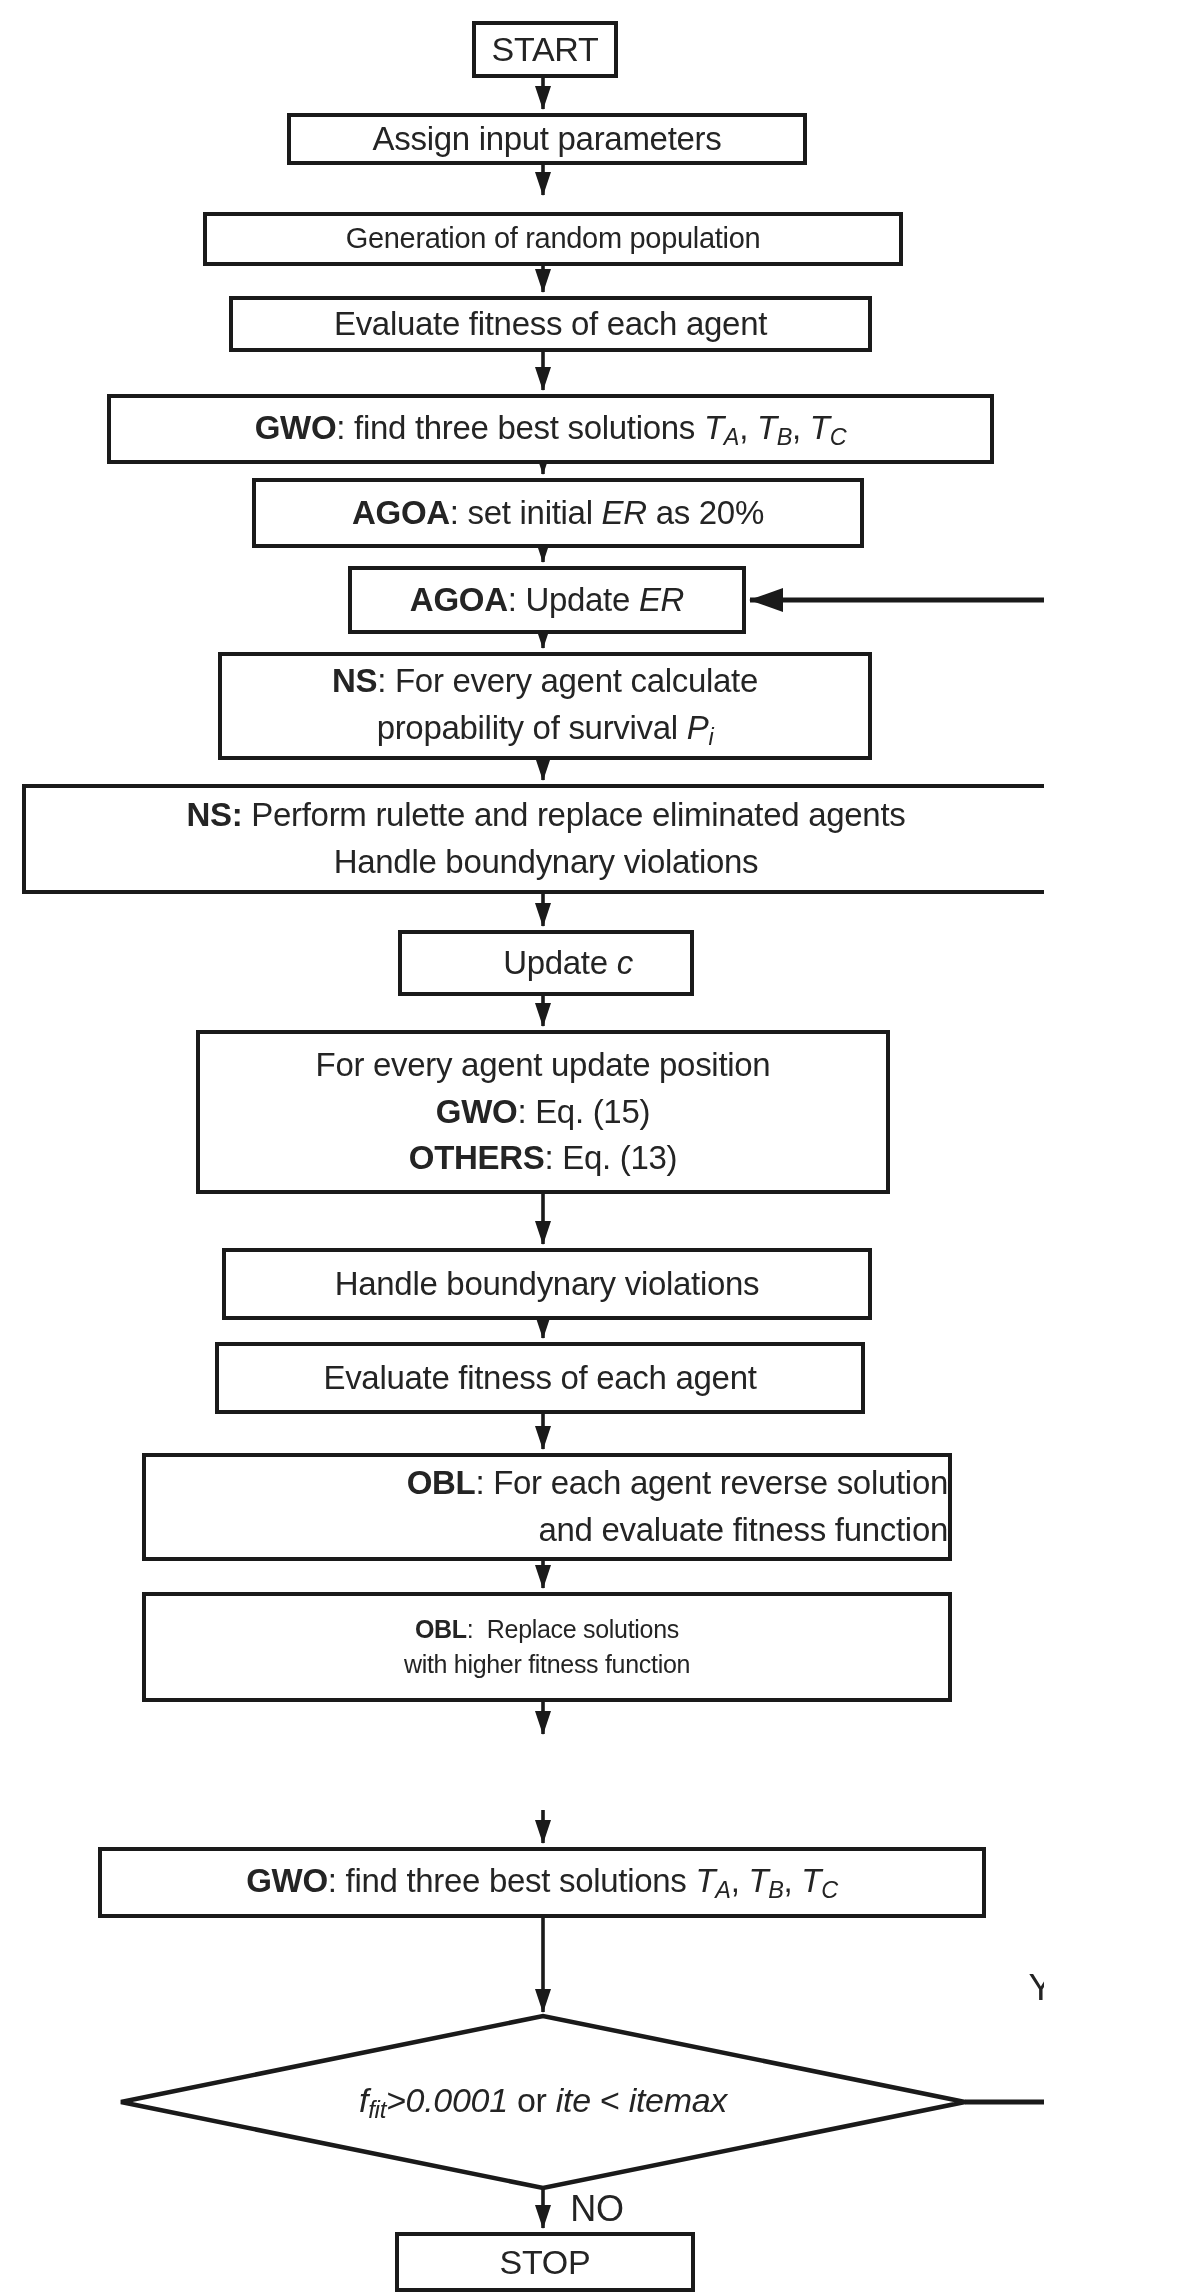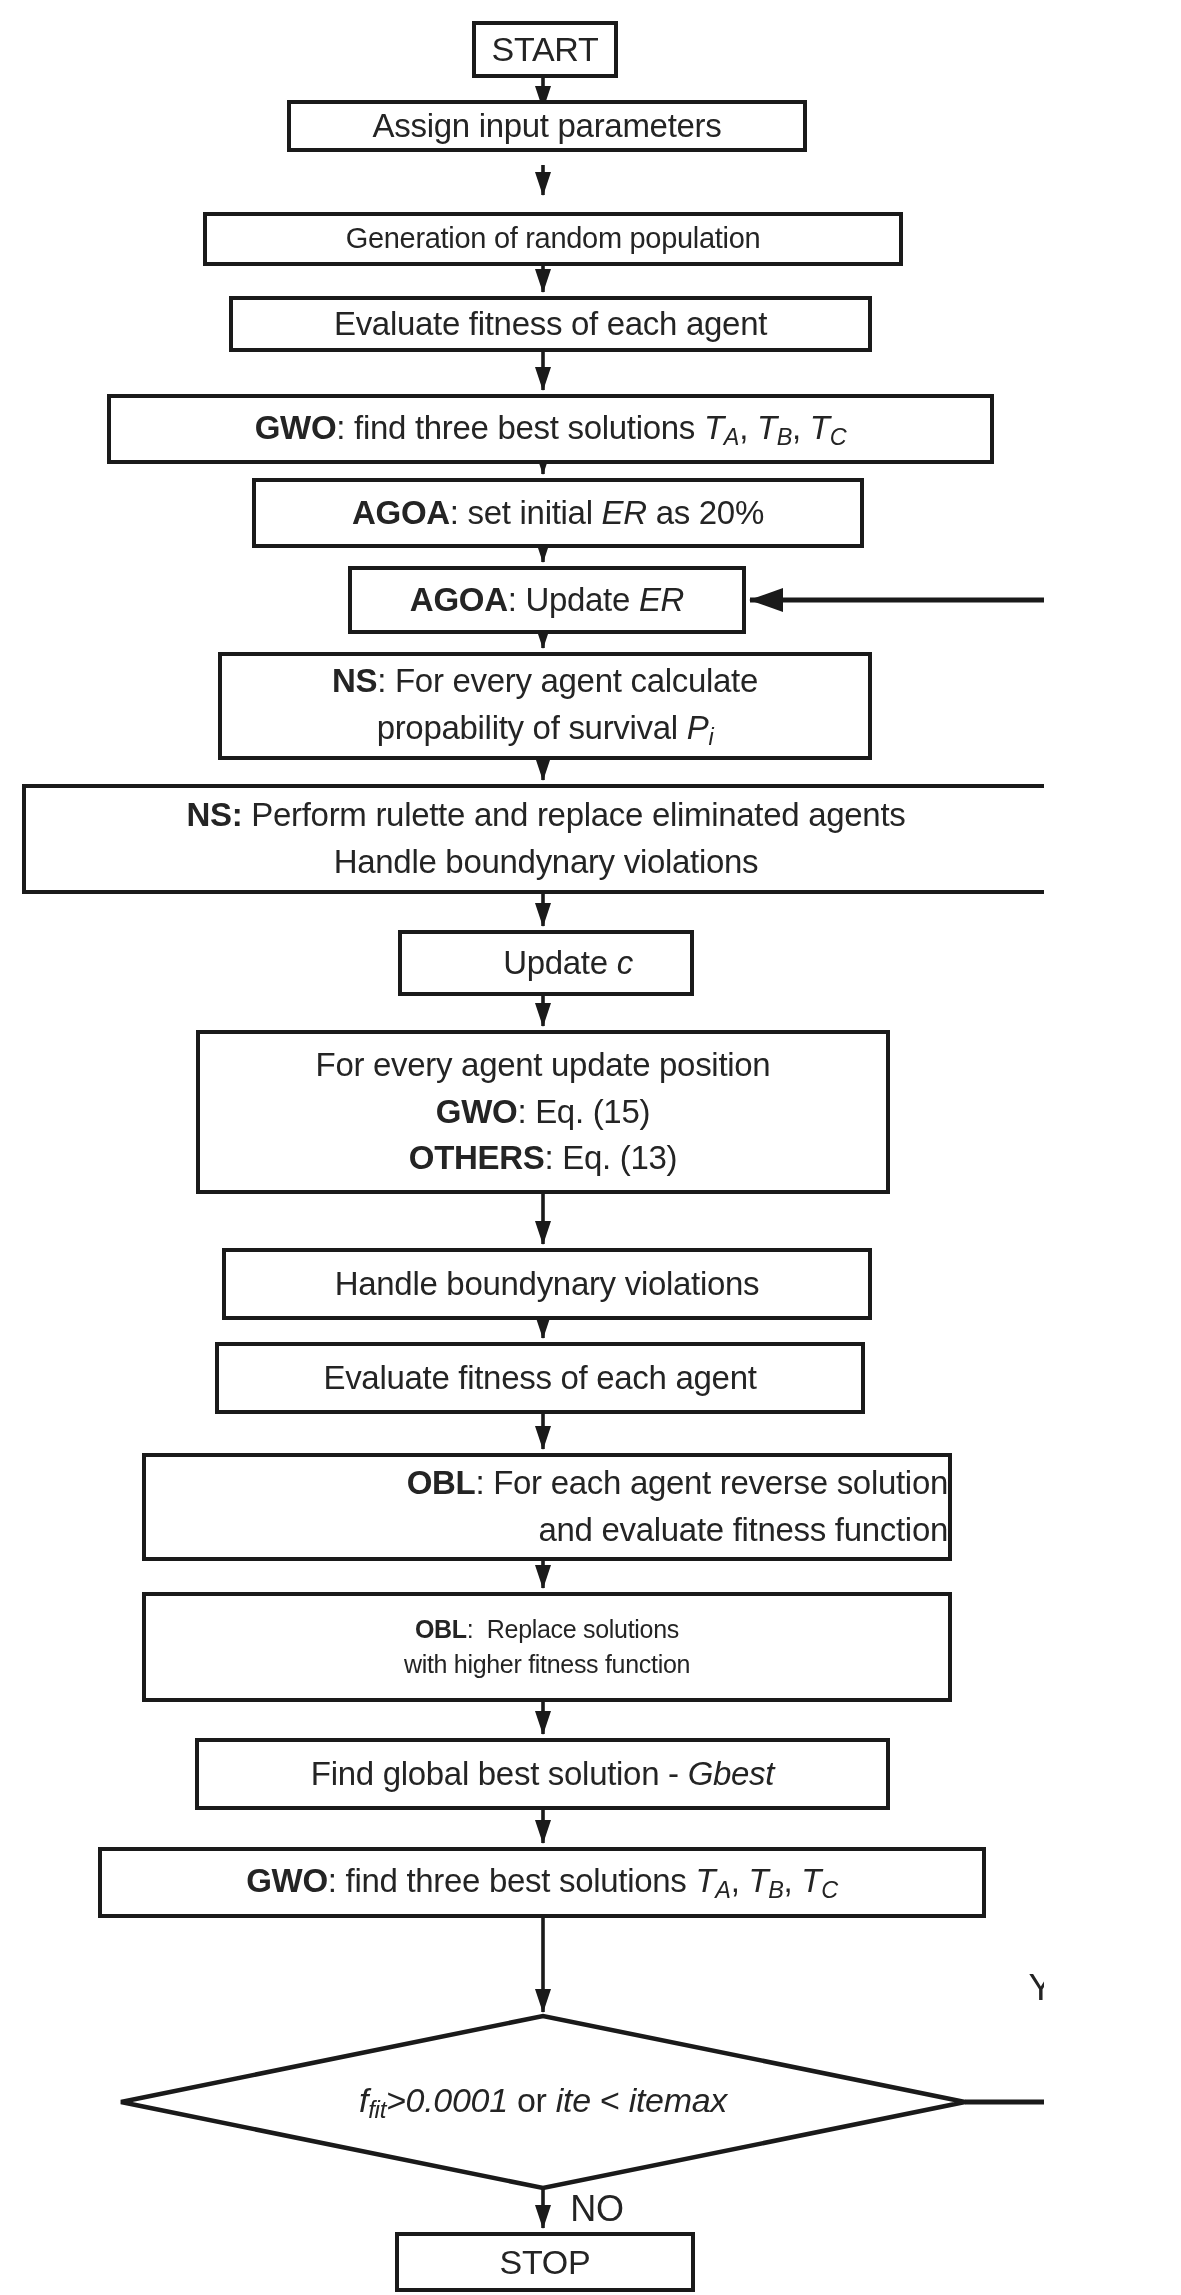--- a/index.html
+++ b/index.html
@@ -102,21 +102,21 @@
         <line x1="543" y1="1810" x2="543" y2="1843" class="edge" marker-end="url(#arrowhead)"></line>
         <line x1="543" y1="1918" x2="543" y2="2012" class="edge" marker-end="url(#arrowhead)"></line>
         <line x1="543" y1="2188" x2="543" y2="2228" class="edge" marker-end="url(#arrowhead)"></line>
         <polyline points="965,2102 1167,2102 1167,600 750,600" class="edge loop" marker-end="url(#arrowhead-big)"></polyline>
       </g>
   </svg>
   <div id="nodes-layer">
       <div class="node rect" style="left: 472px; top: 21px; width: 146px; height: 57px; font-size: 34px;">
         <div class="tline"><span class="seg">START</span></div>
       </div>
-      <div class="node rect" style="left: 287px; top: 100px; width: 520px; height: 52px; font-size: 33px;">
+      <div class="node rect" style="left: 287px; top: 113px; width: 520px; height: 52px; font-size: 33px;">
         <div class="tline"><span class="seg">Assign input parameters</span></div>
       </div>
       <div class="node rect" style="left: 203px; top: 212px; width: 700px; height: 54px; font-size: 29px;">
         <div class="tline"><span class="seg">Generation of random population</span></div>
       </div>
       <div class="node rect" style="left: 229px; top: 296px; width: 643px; height: 56px; font-size: 33px;">
         <div class="tline"><span class="seg">Evaluate fitness of each agent</span></div>
       </div>
       <div class="node rect" style="left: 107px; top: 394px; width: 887px; height: 70px; font-size: 33px;">
         <div class="tline"><span class="seg b">GWO</span><span class="seg">: find three best solutions </span><span class="seg i">T</span><span class="seg i sub">A</span><span class="seg">, </span><span class="seg i">T</span><span class="seg i sub">B</span><span class="seg">, </span><span class="seg i">T</span><span class="seg i sub">C</span></div>
@@ -150,23 +150,20 @@
         <div class="tline"><span class="seg">Evaluate fitness of each agent</span></div>
       </div>
       <div class="node rect" style="left: 142px; top: 1453px; width: 810px; height: 108px; font-size: 33px; align-items: flex-end;">
         <div class="tline"><span class="seg b">OBL</span><span class="seg">: For each agent reverse solution</span></div>
         <div class="tline"><span class="seg">and evaluate fitness function</span></div>
       </div>
       <div class="node rect" style="left: 142px; top: 1592px; width: 810px; height: 110px; font-size: 25px;">
         <div class="tline"><span class="seg b">OBL</span><span class="seg">:  Replace solutions</span></div>
         <div class="tline"><span class="seg">with higher fitness function</span></div>
       </div>
-      <div class="node rect" style="left: 195px; top: 1738px; width: 695px; height: 72px; font-size: 33px;">
-        <div class="tline"><span class="seg">Find global best solution - </span><span class="seg i">Gbest</span></div>
-      </div>
       <div class="node rect" style="left: 98px; top: 1847px; width: 888px; height: 71px; font-size: 33px;">
         <div class="tline"><span class="seg b">GWO</span><span class="seg">: find three best solutions </span><span class="seg i">T</span><span class="seg i sub">A</span><span class="seg">, </span><span class="seg i">T</span><span class="seg i sub">B</span><span class="seg">, </span><span class="seg i">T</span><span class="seg i sub">C</span></div>
       </div>
       <div class="node diamond-label" style="left: 121px; top: 2016px; width: 844px; height: 172px; font-size: 34px;">
         <div class="tline"><span class="seg i">f</span><span class="seg i sub">fit</span><span class="seg i">&gt;0.0001</span><span class="seg"> or </span><span class="seg i">ite</span><span class="seg"> &lt; </span><span class="seg i">itemax</span></div>
       </div>
       <div class="node rect" style="left: 395px; top: 2232px; width: 300px; height: 60px; font-size: 34px;">
         <div class="tline"><span class="seg">STOP</span></div>
       </div>
       <div class="branch-label" style="left: 1065px; top: 1988px; font-size: 37px;">YES</div>

